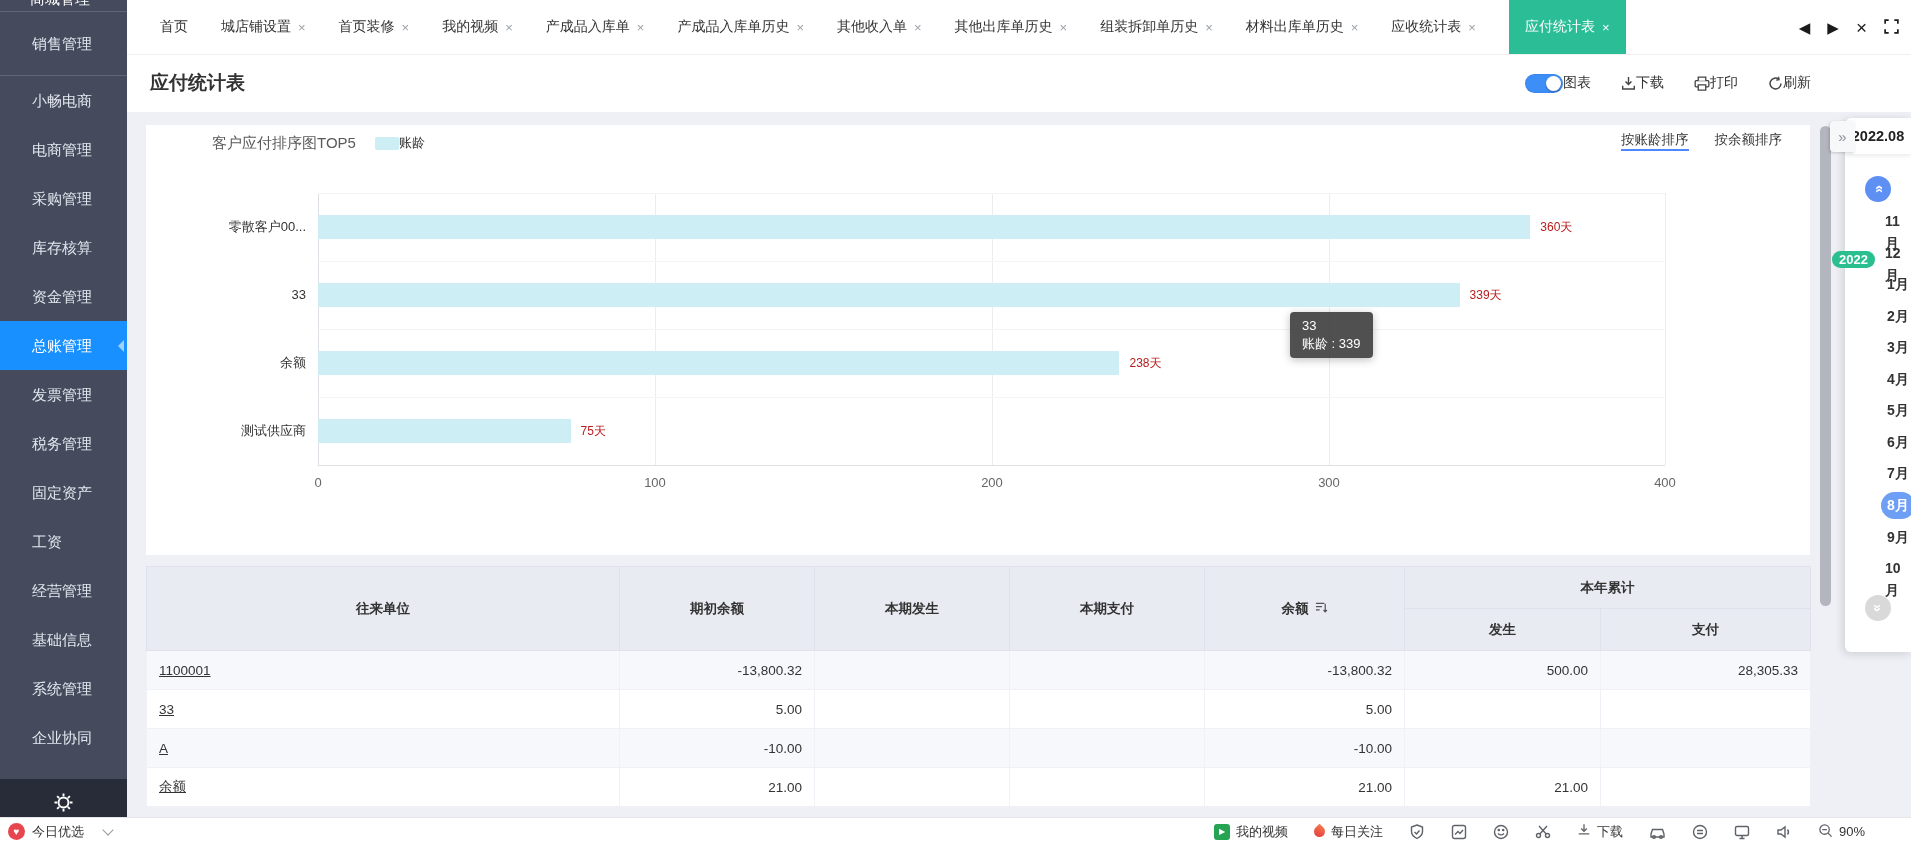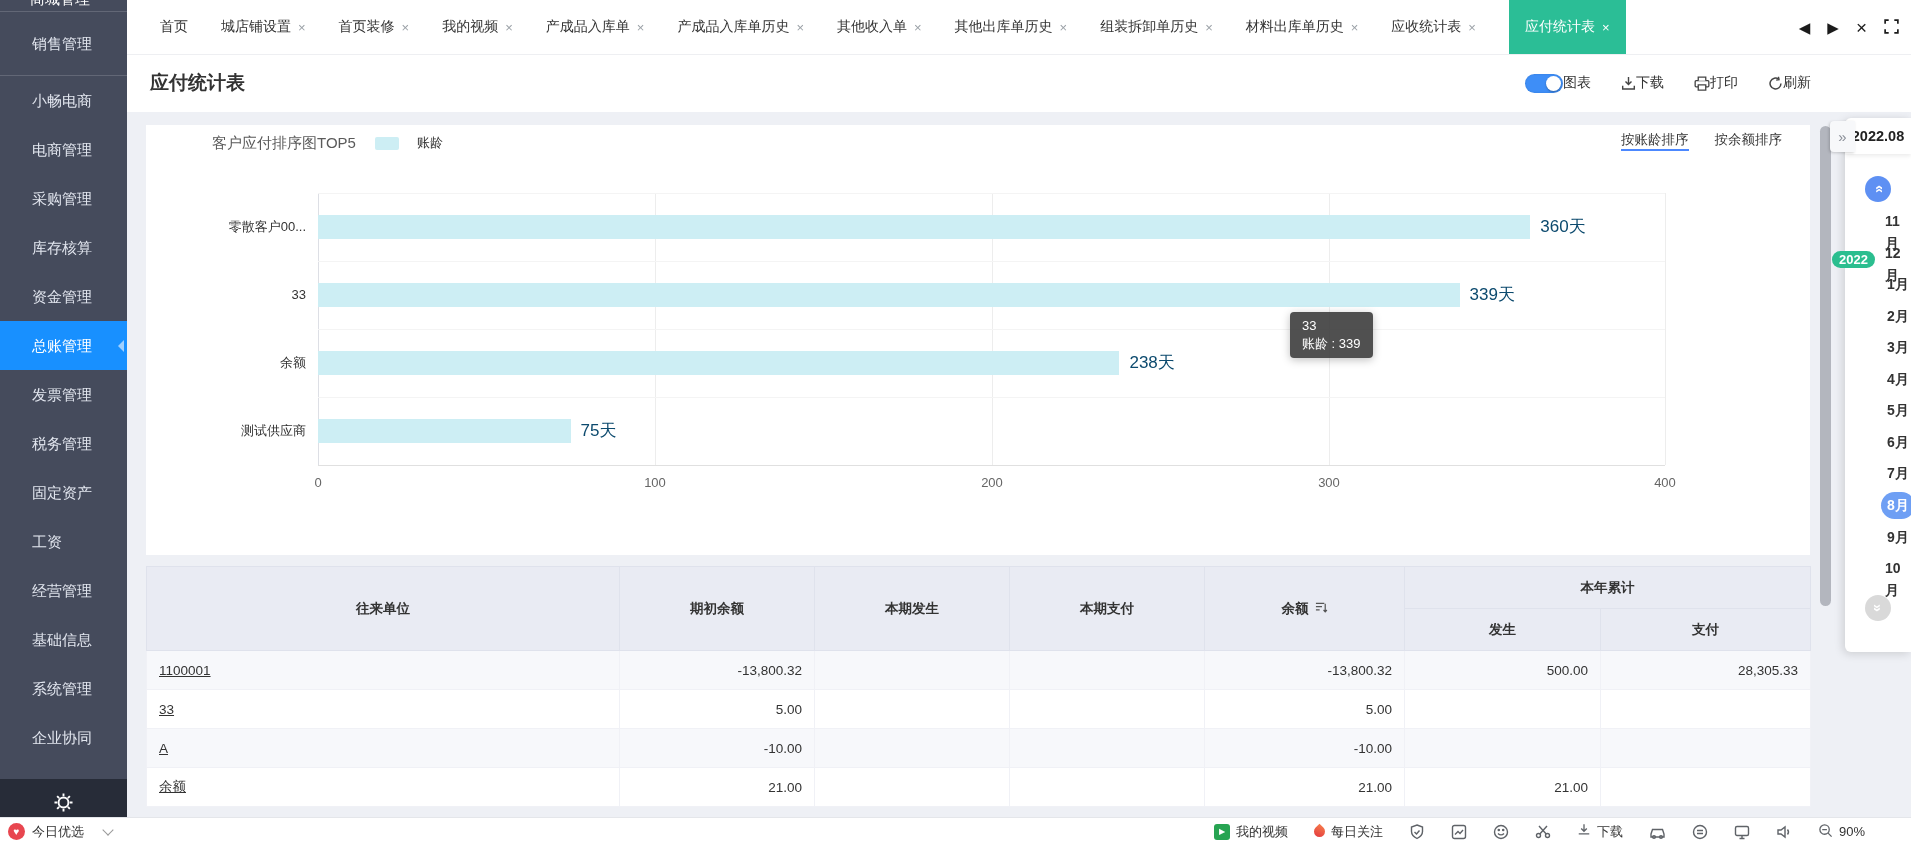--- a/index.html
+++ b/index.html
@@ -35,34 +35,34 @@
   #title-tools{margin-left:auto;display:flex;align-items:center;gap:30px;padding-right:100px;font-size:14px;color:#333;}
   .tool{display:flex;align-items:center;cursor:pointer;}
   .switch{width:38px;height:19px;border-radius:10px;background:#3E8EF7;position:relative;box-shadow:inset 0 0 2px rgba(0,0,0,.15);}
   .switch::after{content:"";position:absolute;right:2px;top:2px;width:15px;height:15px;border-radius:50%;background:#fff;box-shadow:0 1px 2px rgba(0,0,0,.3);}
   .tool svg{display:block;}
 
   
   #content{position:absolute;left:127px;top:112px;right:0;bottom:27px;background:#EEF0F5;}
   #chart-card{position:absolute;left:19px;top:13px;width:1664px;height:430px;background:#fff;}
   #chart-title{position:absolute;left:66px;top:9px;font-size:15px;color:#5a5a5a;}
-  #legend{position:absolute;left:229px;top:9px;display:flex;align-items:center;gap:18px;cursor:pointer;justify-content:center;}
+  #legend{position:absolute;left:229px;top:9px;display:flex;align-items:center;gap:0;cursor:pointer;justify-content:center;}
   .legend-swatch{width:24px;height:13px;background:#CDEEF4;border-radius:2px;}
   #legend span{font-size:13px;color:#333;}
   #sort-tabs{position:absolute;right:28px;top:6px;display:flex;gap:26px;font-size:13.5px;color:#333;}
   .sort-tab{border-bottom:2px solid transparent;cursor:pointer;}
   .sort-tab.active{border-bottom-color:#4C88FF;}
 
   .grid-v{position:absolute;top:68px;height:272px;width:1px;background:#EDEDED;}
   .grid-v.axis{background:#DDDFE5;}
   .grid-h{position:absolute;left:172px;width:1347px;height:1px;background:#F4F4F4;}
   .grid-h.base{background:#E0E0E0;}
   .cat-label{position:absolute;left:0;width:160px;text-align:right;font-size:13px;color:#333;line-height:24px;white-space:nowrap;}
   .bar{position:absolute;left:172px;height:24px;background:#CDEEF4;cursor:pointer;}
-  .bar-value{position:absolute;font-size:17px;color:#0c4a6e;line-height:24px;white-space:nowrap;}
+  .bar-value{position:absolute;font-size:12px;color:#b91c1c;line-height:24px;white-space:nowrap;}
   .tick-label{position:absolute;top:350px;width:80px;text-align:center;font-size:13px;color:#666;}
   #tooltip{position:absolute;left:1144px;top:187px;background:rgba(56,56,56,.88);color:#fff;border-radius:4px;
        padding:5px 12px;font-size:13px;line-height:18px;box-shadow:0 2px 8px rgba(0,0,0,.25);white-space:nowrap;z-index:3;}
 
   
   #table-wrap{position:absolute;left:19px;top:454px;width:1664px;background:#fff;}
   table{width:1664px;table-layout:fixed;border-collapse:collapse;font-size:13.5px;color:#333;}
   thead th{background:#E9EBF3;font-weight:bold;border:1px solid #DFE2EC;text-align:center;}
   thead tr.h1 th{height:39px;}
   thead tr.h2 th{height:39px;}

